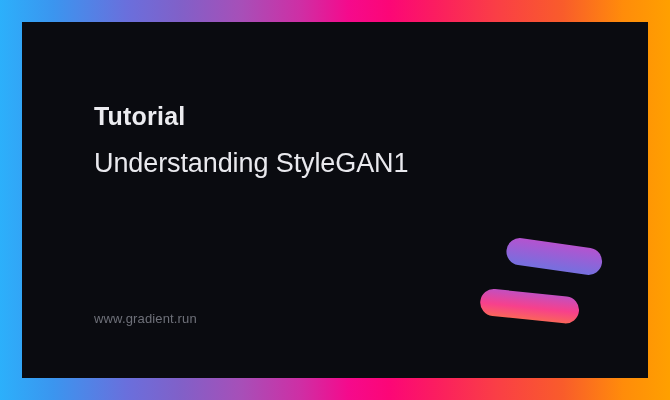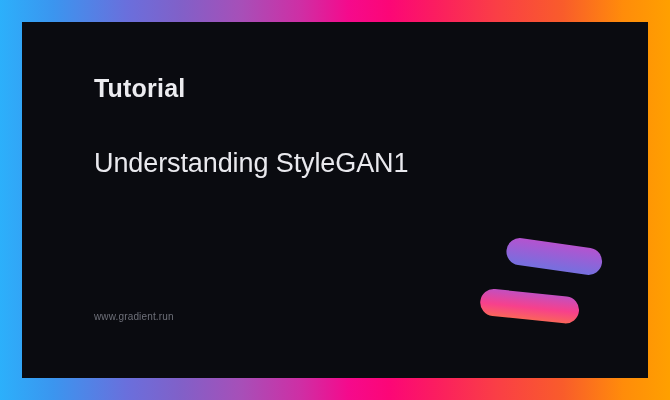--- a/index.html
+++ b/index.html
@@ -80,21 +80,21 @@
     letter-spacing: -0.1px;
     color: #e9e9ee;
     white-space: nowrap;
     text-align: right;
   }
 
   .footer-url {
     position: absolute;
     left: 72px;
     top: 289px;
-    font-size: 10px;
+    font-size: 13px;
     font-weight: 400;
     letter-spacing: 0.15px;
     color: #6e7079;
     white-space: nowrap;
   }
 
   #brand-logo {
     position: absolute;
     left: 438px;
     top: 172px;
@@ -105,21 +105,21 @@
 </head>
 <body>
 
 <div id="card">
 
   <div id="gradient-frame" style="background: linear-gradient(90deg, rgb(44, 176, 251) 0%, rgb(59, 149, 239) 8%, rgb(106, 111, 220) 19%, rgb(129, 96, 200) 27%, rgb(167, 79, 184) 36%, rgb(207, 46, 164) 45%, rgb(245, 10, 140) 52%, rgb(252, 6, 119) 58%, rgb(251, 29, 96) 65%, rgb(250, 62, 70) 74%, rgb(249, 92, 43) 84%, rgb(255, 140, 10) 93%, rgb(255, 160, 0) 100%);"></div>
 
   <div id="panel" style="background: rgb(10, 11, 16);">
     <div id="content">
 
-      <div class="eyebrow" style="color: rgb(236, 236, 240);">Tutorial</div>
+      <div class="eyebrow" style="color: rgb(236, 236, 240); margin-top: 28px;">Tutorial</div>
 
       <div class="headline" style="color: rgb(233, 233, 238);">Understanding StyleGAN1</div>
 
       <div class="footer-url" style="color: rgb(110, 112, 121);">www.gradient.run</div>
 
       <div id="brand-logo">
         <svg viewBox="0 0 160 160" width="160" height="160" xmlns="http://www.w3.org/2000/svg">
           <defs>
             <linearGradient id="gradLeft" x1="0" y1="1" x2="1" y2="0">
               <stop offset="0%" stop-color="#ffa41c"></stop>

